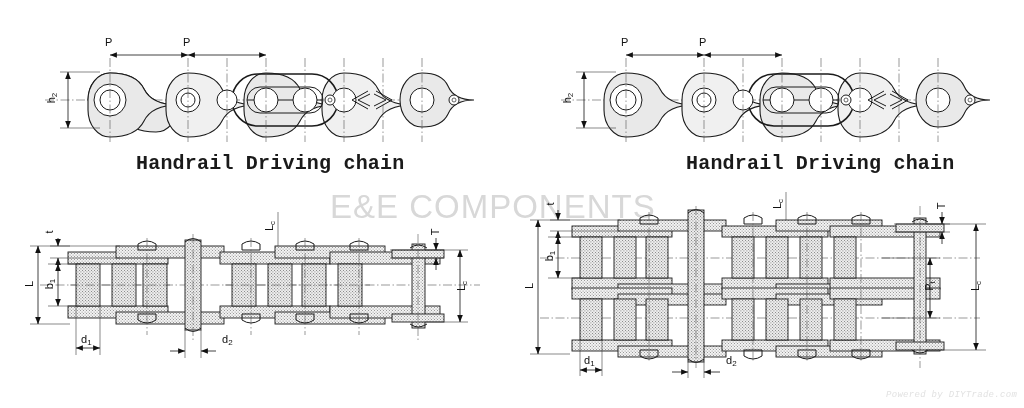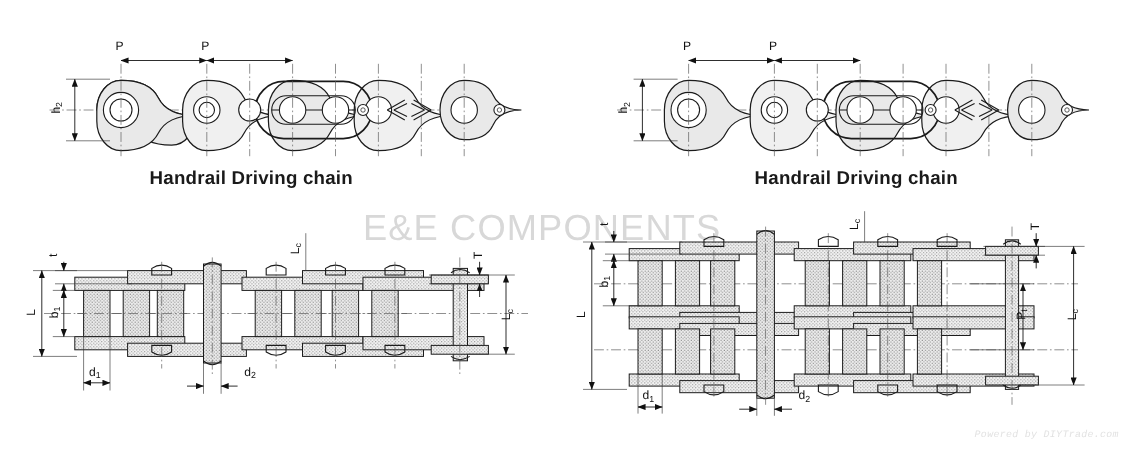--- a/index.html
+++ b/index.html
@@ -3,22 +3,22 @@
 <meta charset="utf-8">
 <style>
   html,body{margin:0;padding:0;background:#ffffff;}
   body{width:1024px;height:408px;position:relative;overflow:hidden;
        font-family:"Liberation Sans",sans-serif;color:#111;}
   #page{position:absolute;left:0;top:0;width:1024px;height:408px;background:#fff;}
 
   .panel{position:absolute;}
   .svgwrap{position:absolute;left:0;top:0;}
 
-  .caption{position:absolute;font-weight:bold;font-size:17px;letter-spacing:.2px;
-           color:#1a1a1a;white-space:nowrap;font-family:Liberation Sans, sans-serif;}
+  .caption{position:absolute;font-weight:bold;font-size:20px;letter-spacing:.2px;
+           color:#1a1a1a;white-space:nowrap;font-family:Liberation Mono, monospace;}
 
   .wm-main{position:absolute;left:330px;top:188px;font-size:33px;color:#d8d8d8;
            letter-spacing:1px;white-space:nowrap;font-family:"Liberation Sans",sans-serif;
            -webkit-user-select:none;user-select:none;}
   .wm-foot{position:absolute;left:886px;top:390px;font-size:9px;color:#e2e2e2;
            font-style:italic;white-space:nowrap;letter-spacing:.3px;
            font-family:Liberation Mono, monospace;}
 
   .dimlabel{position:absolute;font-size:11px;color:#111;white-space:nowrap;
             font-family:"Liberation Sans",sans-serif;}

